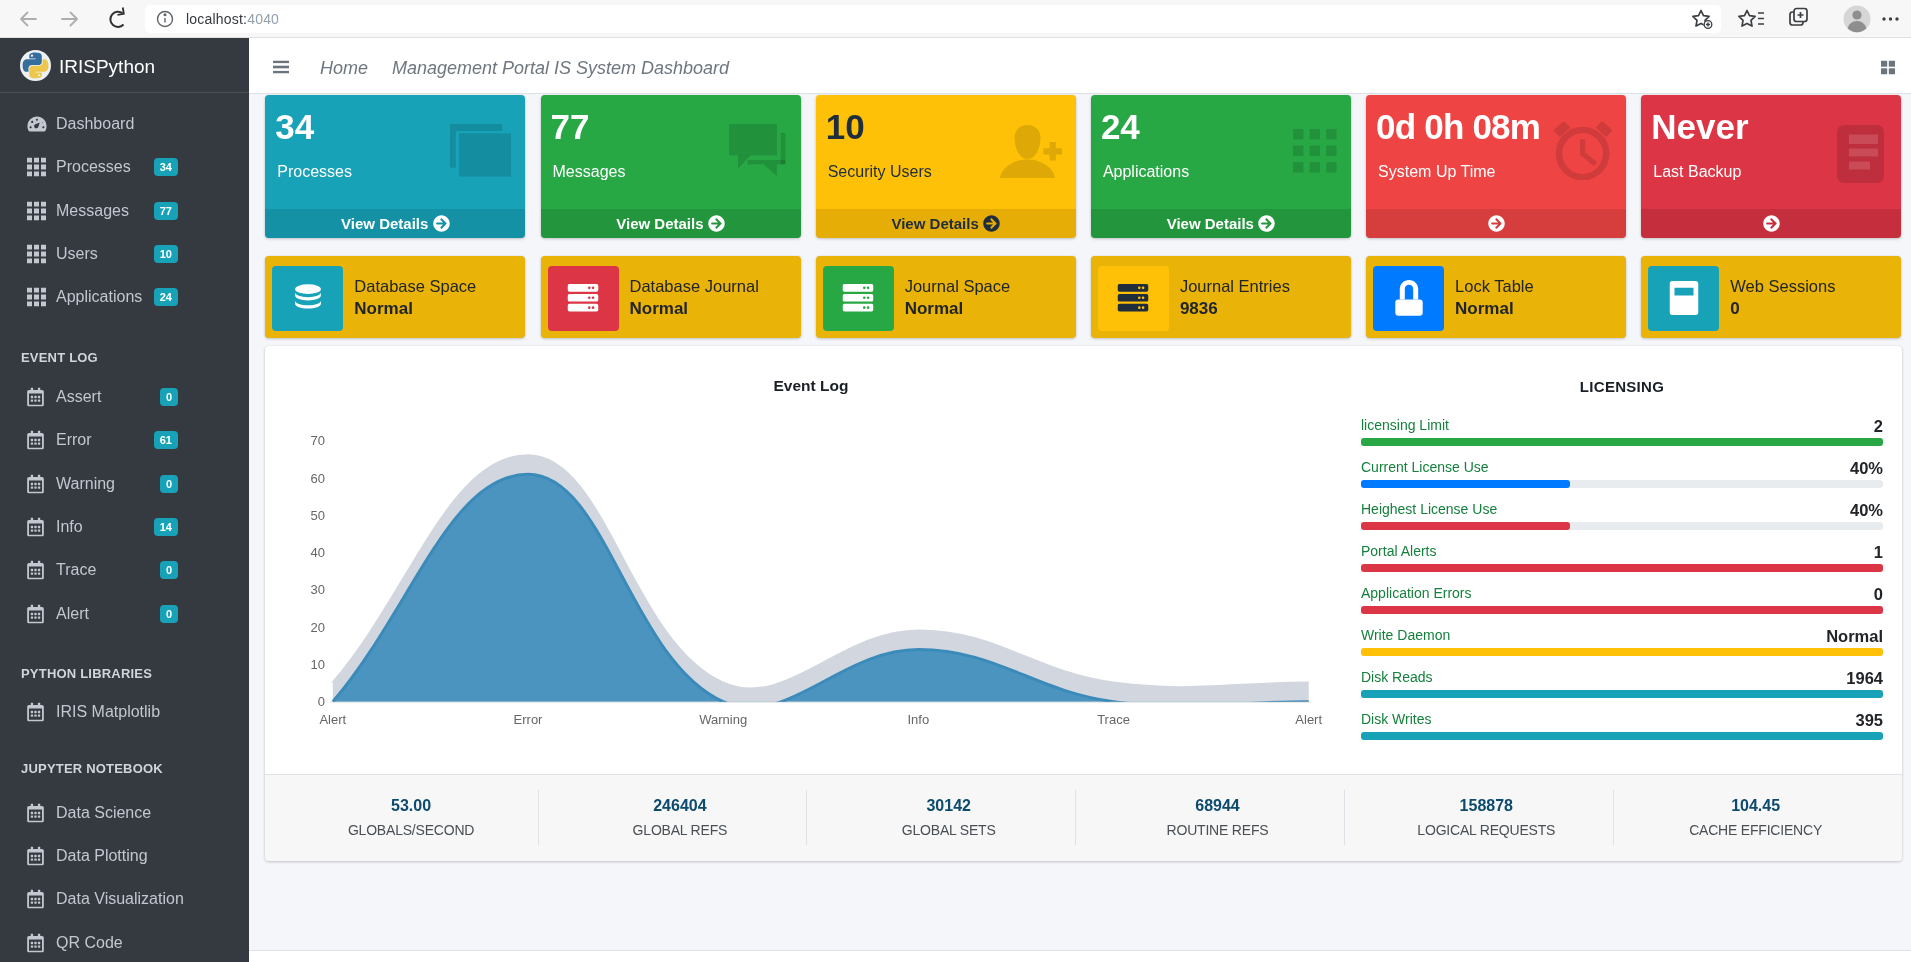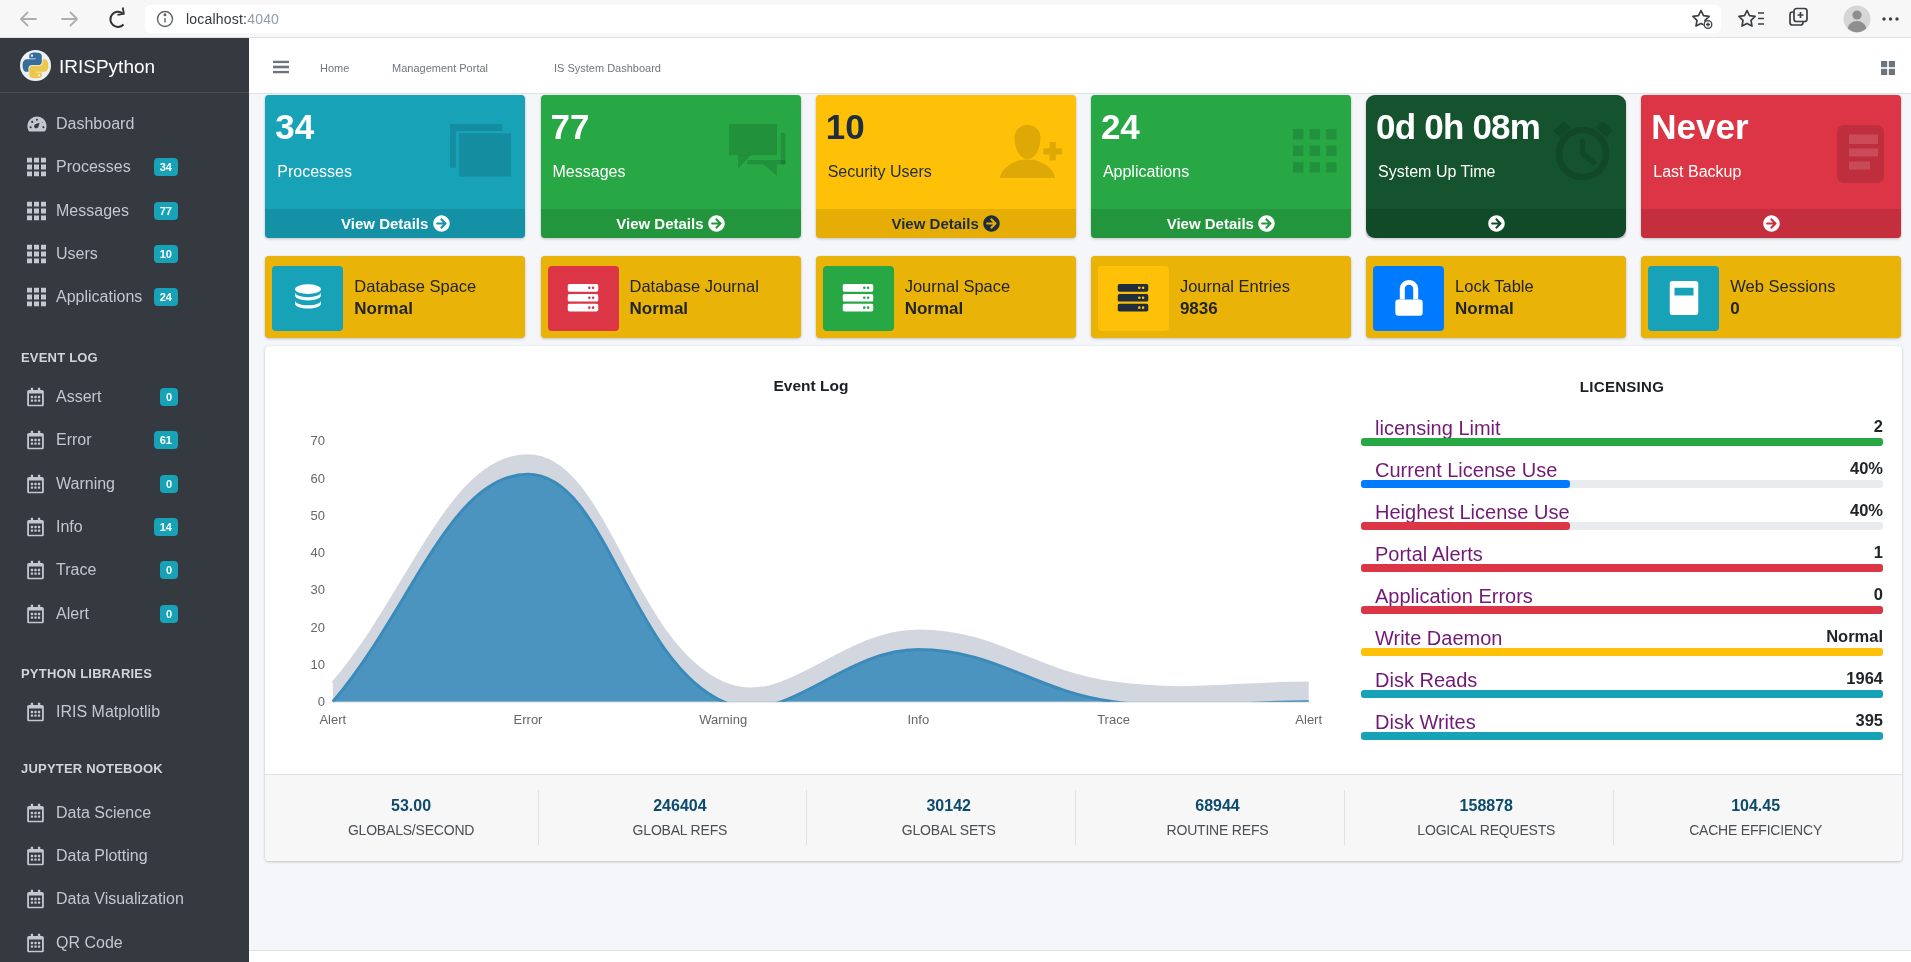--- a/index.html
+++ b/index.html
@@ -18,42 +18,42 @@
 #logorow { left:0; top:0; width:249px; height:55px; border-bottom:1px solid #494f54; }
 #brand { left:59px; top:17.5px; font-size:19px; font-weight:400; color:#fff; }
 .sitem { left:0; width:204px; height:44px; color:#c2c7d0; font-size:16px; }
 .sitem .txt { position:absolute; left:56px; top:50%; transform:translateY(-50%); }
 .sitem svg { position:absolute; left:27px; top:50%; transform:translateY(-50%); }
 .shead { left:21px; width:220px; font-size:13px; font-weight:700; color:#d0d4db; letter-spacing:0.2px; }
 .badge { position:absolute; right:26px; top:50%; transform:translateY(-50%); background:#17a2b8; color:#fff; font-size:11px; font-weight:700; border-radius:4px; padding:3px 6px; min-width:17px; text-align:center; }
 
 
 #navbar { left:249px; top:38px; width:1662px; height:56px; background:#fff; border-bottom:1px solid #dee2e6; }
-.navlink { position:absolute; top:calc(50% + 2px); transform:translateY(-50%); color:#6e767f; font-size:11px; }
+.navlink { position:absolute; top:calc(50% + 2px); transform:translateY(-50%); color:#6e767f; font-size:18px;font-style:italic; }
 
 
 .sbox { top:95px; width:260px; height:143px; border-radius:4px; color:#fff; box-shadow:0 0 1px rgba(0,0,0,.125),0 1px 3px rgba(0,0,0,.2); }
 .sbox .num { position:absolute; left:10px; top:12px; font-size:35px; font-weight:700; }
 .sbox .lbl { position:absolute; left:12px; top:68px; font-size:16px; }
 .sbox .ft { position:absolute; left:0; bottom:0; width:100%; height:29px; background:rgba(0,0,0,.1); border-radius:0 0 4px 4px; text-align:center; font-size:15px; font-weight:600; line-height:29px; }
 .sbox .icon { position:absolute; left:0; top:0; width:100%; height:100%; }
 .dark { color:#1f2d3d; }
 
 
 .ibox { top:255.5px; width:260px; height:82px; background:#eab308; border-radius:4px; box-shadow:0 0 1px rgba(0,0,0,.125),0 1px 3px rgba(0,0,0,.2); }
 .ibox .isq { position:absolute; left:7px; top:10.5px; width:71px; height:64.5px; border-radius:4px; }
 .ibox .isq svg { position:absolute; left:50%; top:50%; transform:translate(-50%,-50%); }
 .ibox .t1 { position:absolute; left:89px; top:21.5px; font-size:16.5px; color:#212529; }
 .ibox .t2 { position:absolute; left:89px; top:43px; font-size:17px; font-weight:700; color:#212529; }
 
 
 #bigcard { left:265px; top:346px; width:1637px; height:515px; background:#fff; border-radius:4px; box-shadow:0 0 1px rgba(0,0,0,.125),0 1px 3px rgba(0,0,0,.2); }
 #evtitle { left:296px; top:377px; width:1030px; text-align:center; font-size:15.5px; font-weight:700; color:#1a2026; }
 #lictitle { left:1361px; top:378px; width:522px; text-align:center; font-size:15px; font-weight:700; color:#1a2026; letter-spacing:0.3px; }
-.licrow .ll { position:absolute; left:14px; top:0; font-size:20px; color:#701a75; }
+.licrow .ll { position:absolute; left:0; top:0; font-size:14px; color:#15803d; }
 .licrow .lv { position:absolute; right:0; top:0; font-size:16.5px; font-weight:700; color:#212529; }
 .licrow .bar { position:absolute; left:0; top:21px; width:522px; height:8px; border-radius:3px; background:#e9ecef; }
 .licrow .fill { position:absolute; left:0; top:0; height:8px; border-radius:3px; }
 
 
 #cardfoot { left:265px; top:774px; width:1637px; height:87px; background:#f7f7f7; border-top:1px solid #dee2e6; border-radius:0 0 4px 4px; }
 .statcol { position:absolute; top:790px; height:55px; width:268.8px; padding-left:14.8px; text-align:center; }
 .statcol .sv { font-size:16px; font-weight:700; color:#0c4a6e; margin-top:7px; }
 .statcol .sl { font-size:14px; letter-spacing:-0.2px; color:#494f54; margin-top:7px; }
 .statcol.bd { border-right:1px solid #dee2e6; }
@@ -330,21 +330,21 @@
         <rect x="33.2" y="16.6" width="10.4" height="10.4"></rect>
         <rect x="0.0" y="33.2" width="10.4" height="10.4"></rect>
         <rect x="16.6" y="33.2" width="10.4" height="10.4"></rect>
         <rect x="33.2" y="33.2" width="10.4" height="10.4"></rect>
       </svg>
     </div>
 <div class="ft">View Details <svg width="17" height="17" viewBox="0 0 512 512" style="vertical-align:-3px">
         <path fill="#fff" d="M256 8c137 0 248 111 248 248S393 504 256 504 8 393 8 256 119 8 256 8zm-28.9 143.6l75.5 72.4H120c-13.3 0-24 10.7-24 24v16c0 13.3 10.7 24 24 24h182.6l-75.5 72.4c-9.7 9.3-9.9 24.8-.4 34.3l11 10.9c9.4 9.4 24.6 9.4 33.9 0L404.3 273c9.4-9.4 9.4-24.6 0-33.9L271.6 106.3c-9.4-9.4-24.6-9.4-33.9 0l-11 10.9c-9.5 9.6-9.3 25.1.4 34.4z"></path>
       </svg></div>
   </div>
-<div class="abs sbox" style="left:1366.1px;background:#14532d;border-radius:9px;">
+<div class="abs sbox" style="left:1366.1px;background:#ef4444;">
 <div class="num" style="letter-spacing:-0.8px;">0d 0h 08m</div>
     <div class="lbl">System Up Time</div>
 <div class="icon">
       <svg width="58" height="58" viewBox="0 0 58 58" style="right:14px;top:27px;position:absolute;">
         <g stroke="rgba(0,0,0,0.13)" fill="none">
           <circle cx="28.6" cy="31.6" r="23.6" stroke-width="6.6"></circle>
           <path d="M28.6 17.2 v14.4 l13 10.7" stroke-width="5.3"></path>
           <path d="M2.5 11.8 L13.2 2.2 M55.5 11.8 L44.8 2.2" stroke-width="9.5"></path>
         </g>
       </svg>

